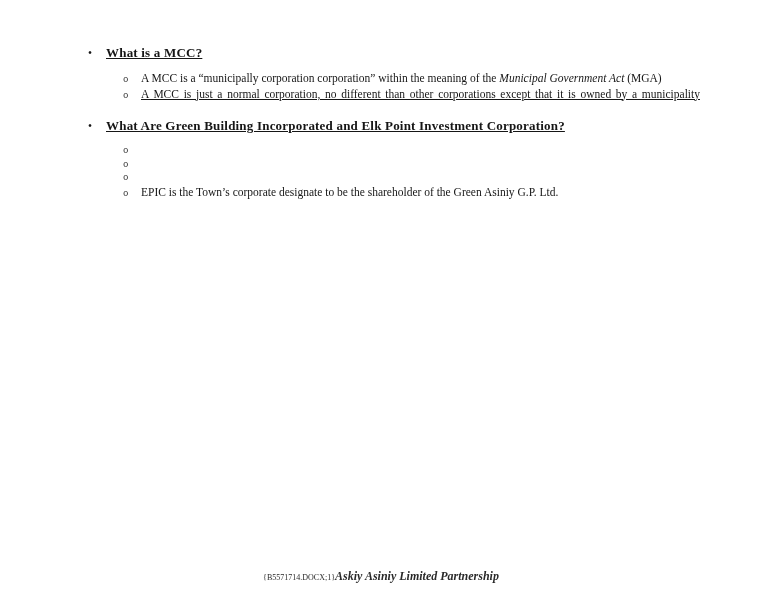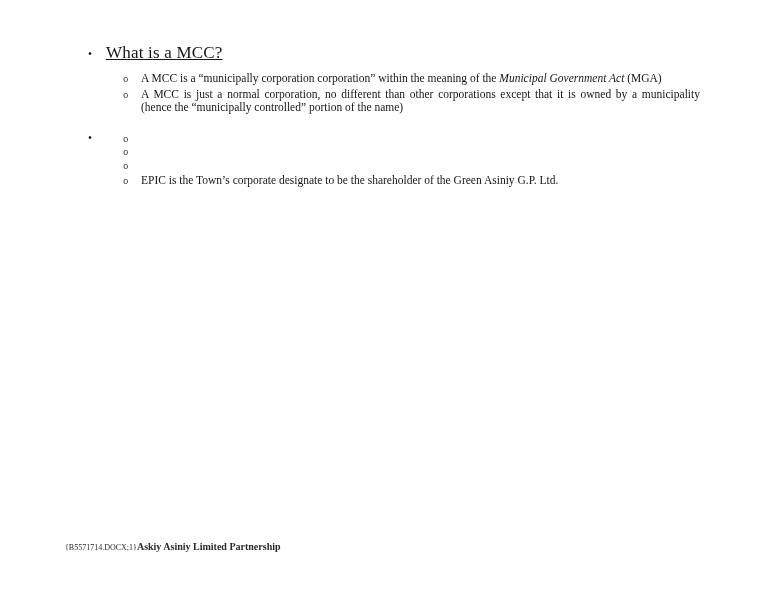--- a/index.html
+++ b/index.html
@@ -34,23 +34,23 @@
     width: 18px;
     flex: 0 0 18px;
     font-size: 11.5px;
     line-height: 14px;
   }
   .l1-body {
     flex: 1 1 auto;
     min-width: 0;
   }
   .heading {
-    font-size: 17px;
+    font-size: 13px;
     line-height: 14px;
-    font-weight: normal;
+    font-weight: bold;
     text-decoration: underline;
     margin: 0 0 12px 0;
     letter-spacing: 0.2px;
   }
   .l2-list {
     margin-bottom: 14px;
   }
   .l2-item {
     display: flex;
     align-items: baseline;
@@ -72,45 +72,47 @@
   }
   .l2-text .it {
     font-style: italic;
     margin-top: 36px;
   }
   .jline {
     display: block;
     text-align: justify;
     text-align-last: justify;
     white-space: normal;
+    text-decoration: underline;
   }
   .jline2 {
     display: block;
   }
   .section-gap {
     height: 2px;
   }
   .footer {
     position: absolute;
-    top: 542px;
+    top: 571px;
     left: 65px;
     right: 71px;
     display: flex;
-    justify-content: flex-start;
+    justify-content: center;
     align-items: baseline;
   }
   .footer-left {
     font-size: 8px;
     line-height: 10px;
     color: #2a2a2a;
   }
   .footer-right {
-    font-size: 10px;
+    font-size: 12px;
     line-height: 10px;
     font-weight: bold;
+    font-style: italic;
     color: #2a2a2a;
   }
 </style>
 </head>
 <body>
 
 <div class="page">
   <div class="content">
 
     <div class="l1-item">
@@ -119,32 +121,32 @@
         <div class="heading">What is a MCC?</div>
         <div class="l2-list">
           <div class="l2-item">
             <span class="l2-marker">o</span>
             <div class="l2-text"><span>A MCC is a “municipally corporation corporation” within the meaning of the </span><span class="it">Municipal Government Act</span><span> (MGA)</span></div>
           </div>
           <div class="l2-item">
             <span class="l2-marker">o</span>
             <div class="l2-text">
                 <span class="jline">A MCC is just a normal corporation, no different than other corporations except that it is owned by a municipality</span>
-                <span class="jline2">(hence the “municipally controlled” portion of the name)</span>
               </div>
           </div>
         </div>
       </div>
     </div>
 
     <div class="section-gap"></div>
 
     <div class="l1-item">
       <span class="l1-marker">•</span>
       <div class="l1-body">
+        <div class="heading">What Are Green Building Incorporated and Elk Point Investment Corporation?</div>
         <div class="l2-list">
           <div class="l2-item">
             <span class="l2-marker">o</span>
           </div>
           <div class="l2-item">
             <span class="l2-marker">o</span>
           </div>
           <div class="l2-item">
             <span class="l2-marker">o</span>
           </div>

